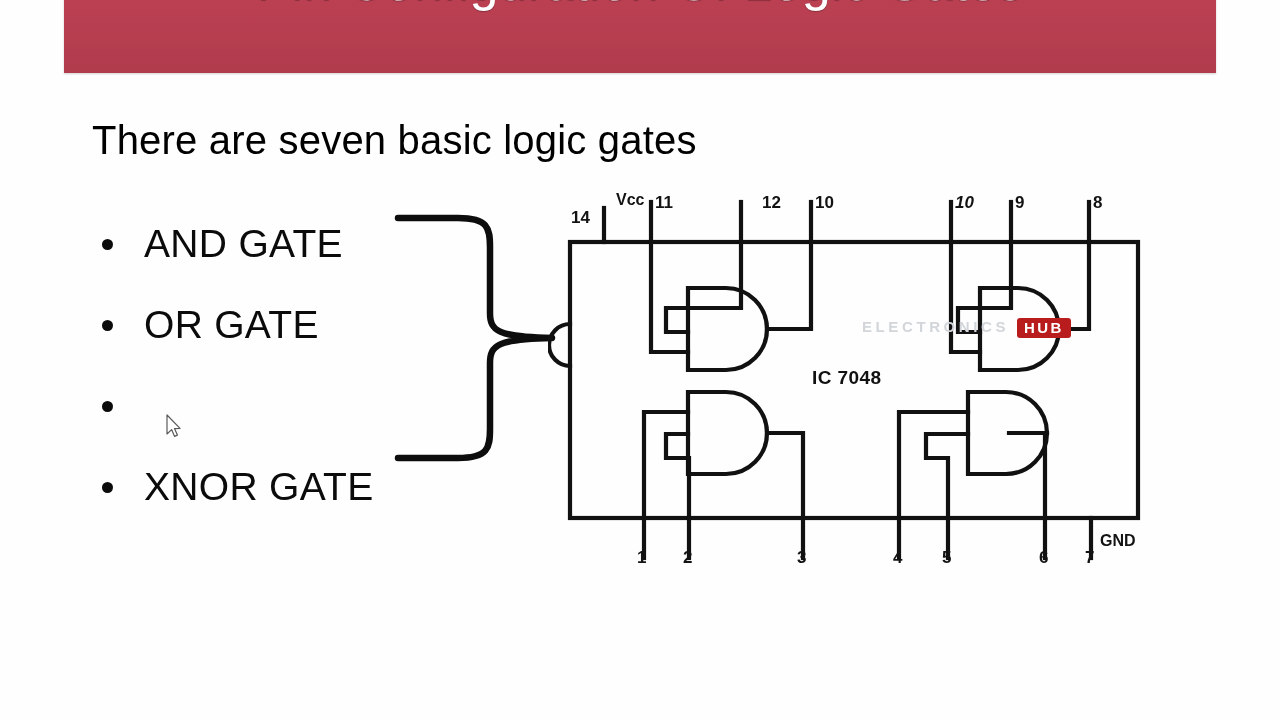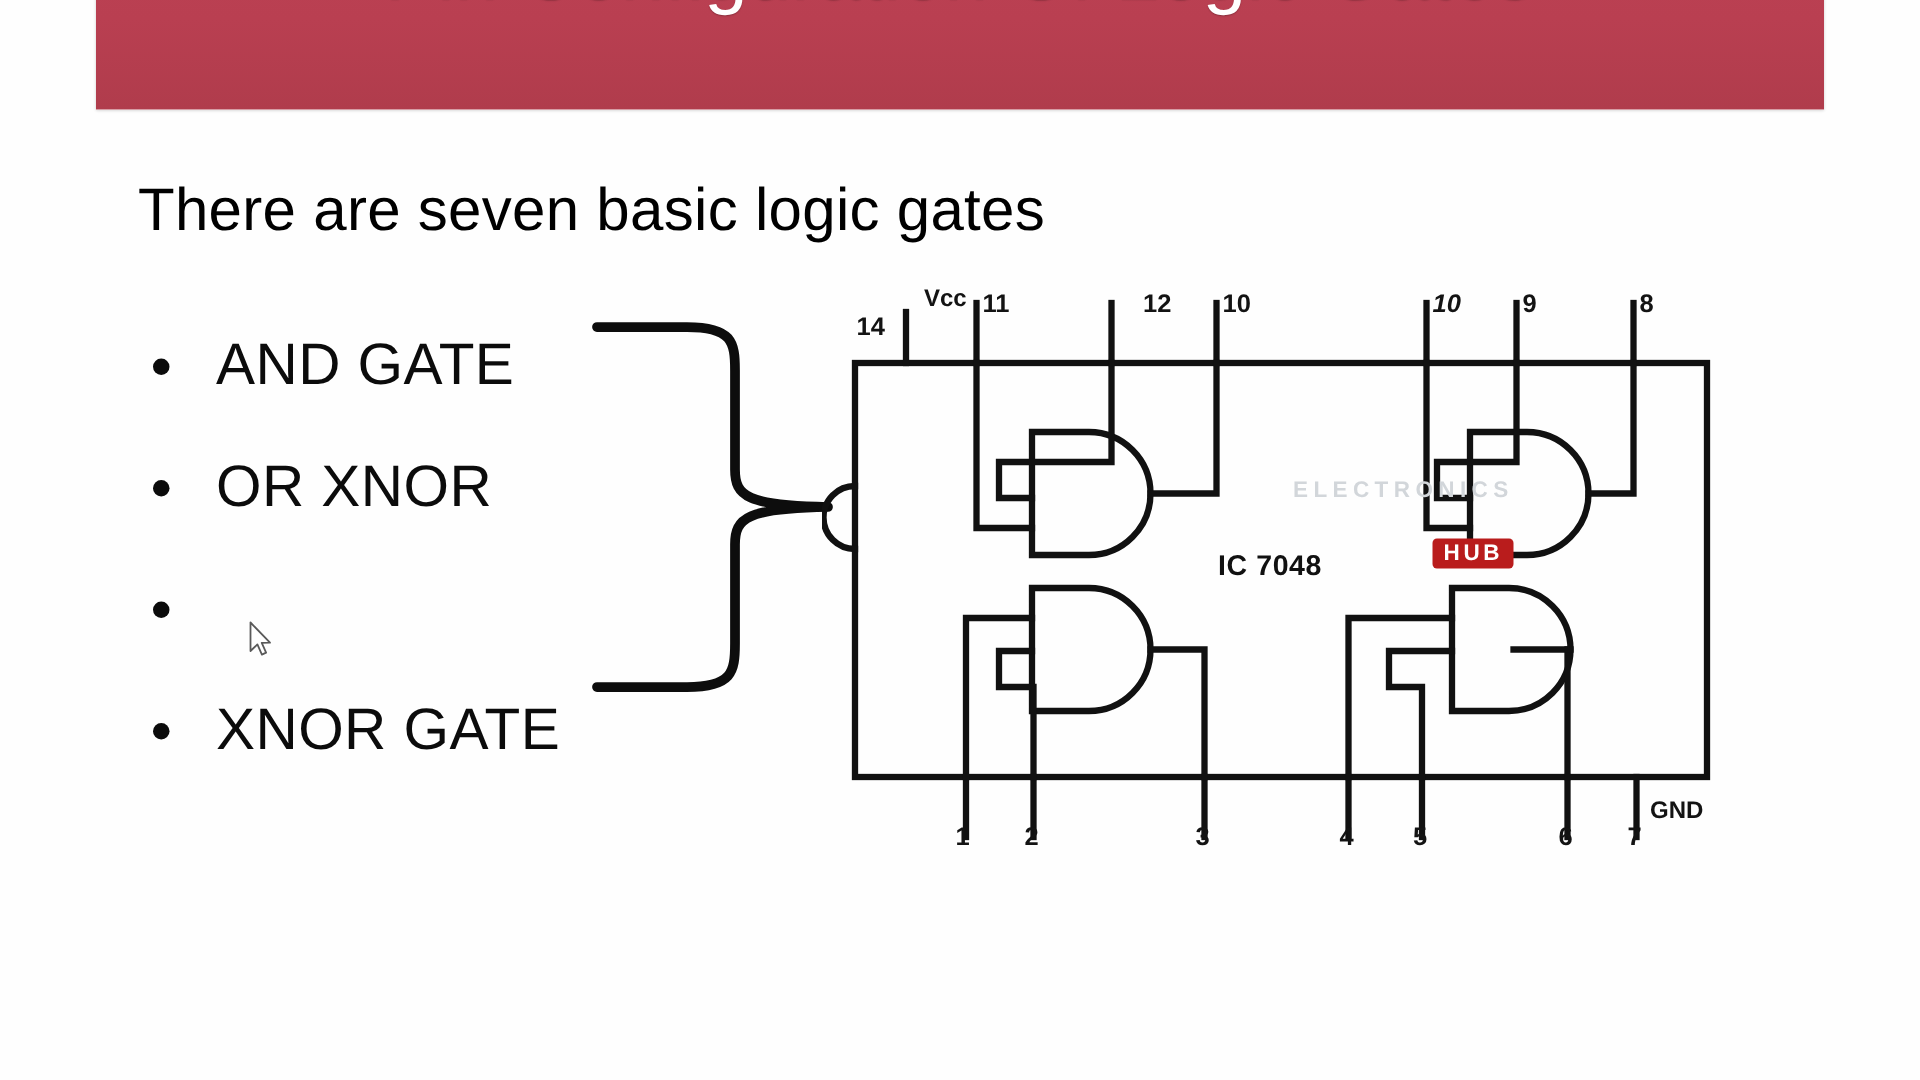--- a/index.html
+++ b/index.html
@@ -96,24 +96,23 @@
     width: 640px;
     height: 400px;
   }
 
   
   #watermark {
     position: absolute;
     left: 862px;
     top: 318px;
     display: flex;
-    align-items: flex-end;
-    gap: 24px;
+    align-items: flex-start;
+    gap: 8px;
     pointer-events: none;
-    flex-direction: column;
   }
   #watermark .wm-word {
     font-size: 15px;
     letter-spacing: 3.6px;
     color: #d2d6da;
     font-weight: 700;
   }
   #watermark .wm-badge {
     font-size: 15px;
     letter-spacing: 2.4px;
@@ -168,21 +167,21 @@
 
 <div id="intro-line">There are seven basic logic gates</div>
 
 <ul id="gate-list">
   <li>
     <span class="bullet-dot"></span>
     <span>AND GATE</span>
   </li>
   <li>
     <span class="bullet-dot"></span>
-    <span>OR XNOR</span>
+    <span>OR GATE</span>
   </li>
   <li>
     <span class="bullet-dot"></span>
   </li>
   <li>
     <span class="bullet-dot"></span>
     <span>XNOR GATE</span>
   </li>
 </ul>
 

